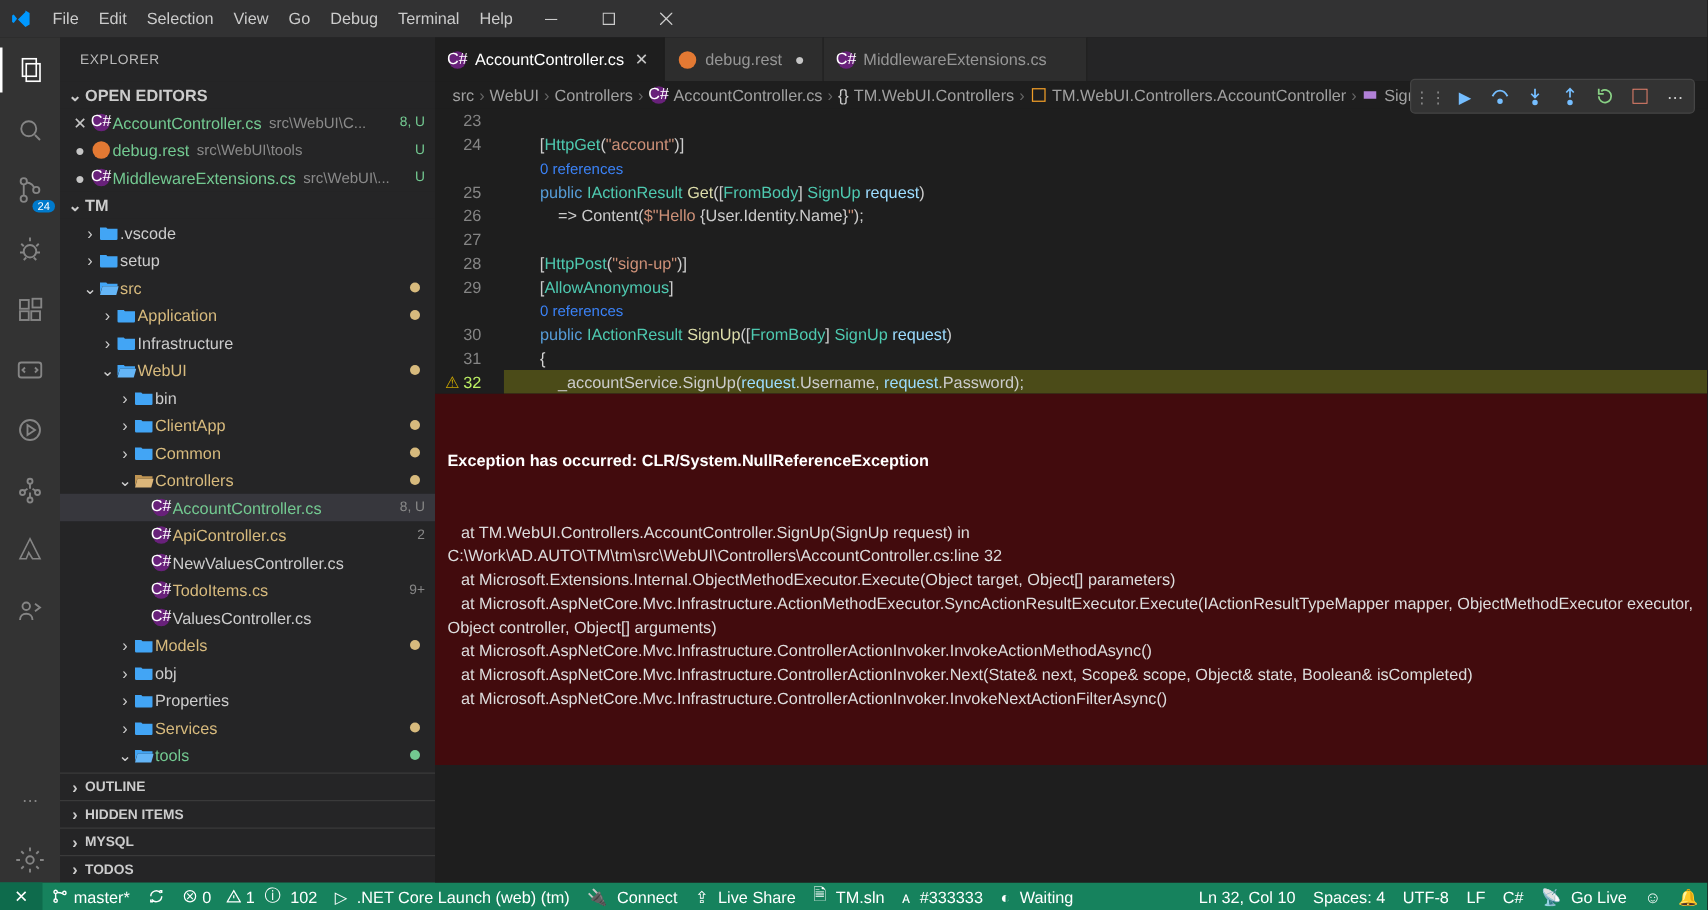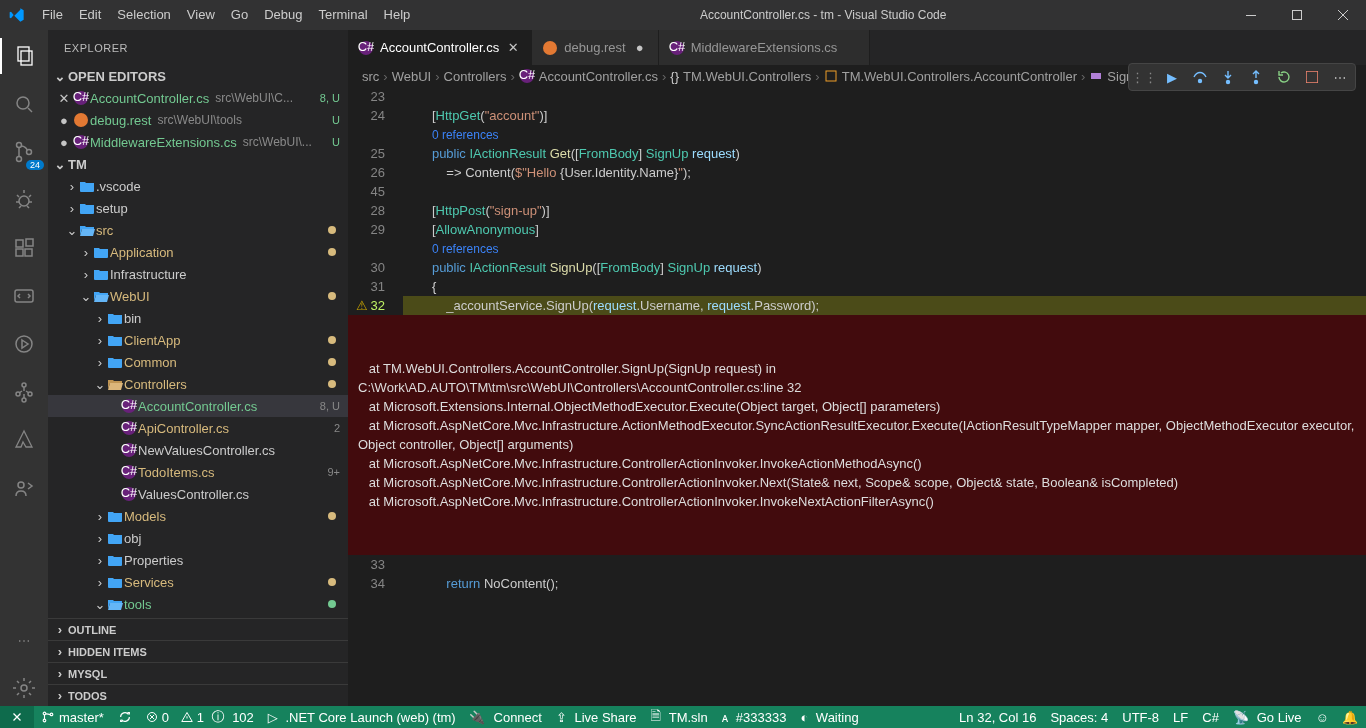--- a/index.html
+++ b/index.html
@@ -77,21 +77,20 @@
   <div class="menus" id="menus">
       <div>File</div>
       <div>Edit</div>
       <div>Selection</div>
       <div>View</div>
       <div>Go</div>
       <div>Debug</div>
       <div>Terminal</div>
       <div>Help</div>
     </div>
-  <div class="title">AccountController.cs - tm - Visual Studio Code</div>
   <div class="wincontrols">
     <div>
         <svg width="10" height="1">
           <rect width="10" height="1" fill="#ccc"></rect>
         </svg>
       </div>
     <div>
         <svg width="10" height="10">
           <rect x="0.5" y="0.5" width="9" height="9" fill="none" stroke="#ccc"></rect>
         </svg>
@@ -567,39 +566,33 @@
       </div>
 
     <div class="code">
       <div class="code-lines">
         <div class="gut" id="gut1">
             <div class="ln">23</div>
             <div class="ln">24</div>
             <div class="ln"></div>
             <div class="ln">25</div>
             <div class="ln">26</div>
-            <div class="ln">45</div>
+            <div class="ln">27</div>
             <div class="ln">28</div>
             <div class="ln">29</div>
             <div class="ln"></div>
             <div class="ln">30</div>
             <div class="ln">31</div>
             <div class="ln mark">32</div>
           </div>
         <div class="code-body" id="body1"><div class="l"></div><div class="l">        [<span class="t">HttpGet</span>(<span class="s">"account"</span>)]</div><div class="l">        <span class="ref">0 references</span></div><div class="l">        <span class="k">public</span> <span class="t">IActionResult</span> <span class="m">Get</span>([<span class="t">FromBody</span>] <span class="t">SignUp</span> <span class="c">request</span>)</div><div class="l">            =&gt; Content(<span class="s">$"Hello </span>{User.Identity.Name}<span class="s">"</span>);</div><div class="l"></div><div class="l">        [<span class="t">HttpPost</span>(<span class="s">"sign-up"</span>)]</div><div class="l">        [<span class="t">AllowAnonymous</span>]</div><div class="l">        <span class="ref">0 references</span></div><div class="l">        <span class="k">public</span> <span class="t">IActionResult</span> <span class="m">SignUp</span>([<span class="t">FromBody</span>] <span class="t">SignUp</span> <span class="c">request</span>)</div><div class="l">        <span class="br">{</span></div><div class="l hl-stop">            _accountService.SignUp(<span class="c">request</span>.Username, <span class="c">request</span>.Password);</div></div>
       </div>
       <div class="exception">
+        <div class="hdr">Exception has occurred: CLR/System.NullReferenceException</div>
         <div id="stack">   at TM.WebUI.Controllers.AccountController.SignUp(SignUp request) in <br><span class="link">C:\Work\AD.AUTO\TM\tm\src\WebUI\Controllers\AccountController.cs</span>:line 32<br>   at Microsoft.Extensions.Internal.ObjectMethodExecutor.Execute(Object target, Object[] parameters)<br>   at Microsoft.AspNetCore.Mvc.Infrastructure.ActionMethodExecutor.SyncActionResultExecutor.Execute(IActionResultTypeMapper mapper, ObjectMethodExecutor executor, Object controller, Object[] arguments)<br>   at Microsoft.AspNetCore.Mvc.Infrastructure.ControllerActionInvoker.InvokeActionMethodAsync()<br>   at Microsoft.AspNetCore.Mvc.Infrastructure.ControllerActionInvoker.Next(State&amp; next, Scope&amp; scope, Object&amp; state, Boolean&amp; isCompleted)<br>   at Microsoft.AspNetCore.Mvc.Infrastructure.ControllerActionInvoker.InvokeNextActionFilterAsync()</div>
-      </div>
-      <div class="after-ex">
-        <div class="gut" id="gut2">
-            <div class="ln">33</div>
-            <div class="ln">34</div>
-          </div>
-        <div class="code-body" id="body2"><div class="l"></div><div class="l">            <span class="k">return</span> NoContent();</div></div>
       </div>
     </div>
   </div>
 </div>
 
 <div class="statusbar">
   <div class="rc" style="background:#0e6b4c">
       <svg width="14" height="14" viewBox="0 0 16 16" fill="none" stroke="#fff" stroke-width="1.5">
         <path d="M4 4l4 4-4 4M12 4l-4 4 4 4"></path>
       </svg>
@@ -625,21 +618,21 @@
         <path d="M8 2l7 12H1z"></path>
         <path d="M8 7v3M8 12v0"></path>
       </svg><span>1</span>&nbsp;ⓘ&nbsp;<span>102</span></div>
   <div class="sb">▷&nbsp;<span>.NET Core Launch (web) (tm)</span></div>
   <div class="sb">🔌&nbsp;<span>Connect</span></div>
   <div class="sb">⇪&nbsp;<span>Live Share</span></div>
   <div class="sb">🗎&nbsp;<span>TM.sln</span></div>
   <div class="sb">ᴀ&nbsp;<span>#333333</span></div>
   <div class="sb">◐&nbsp;<span>Waiting</span></div>
   <div class="sp"></div>
-  <div class="sb">Ln 32, Col 16</div>
+  <div class="sb">Ln 32, Col 10</div>
   <div class="sb">Spaces: 4</div>
   <div class="sb">UTF-8</div>
   <div class="sb">LF</div>
   <div class="sb">C#</div>
   <div class="sb">📡&nbsp;<span>Go Live</span></div>
   <div class="sb">☺</div>
   <div class="sb">🔔</div>
 </div>
 
 </body></html>

